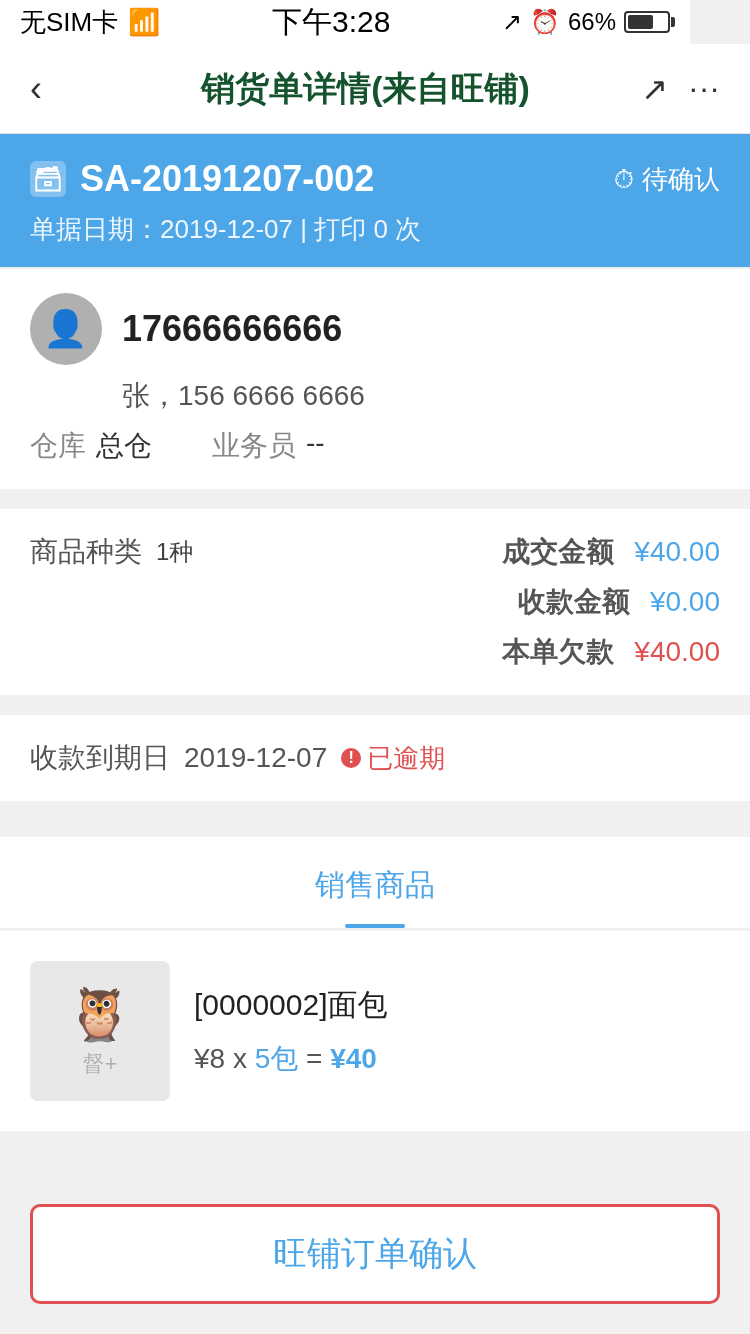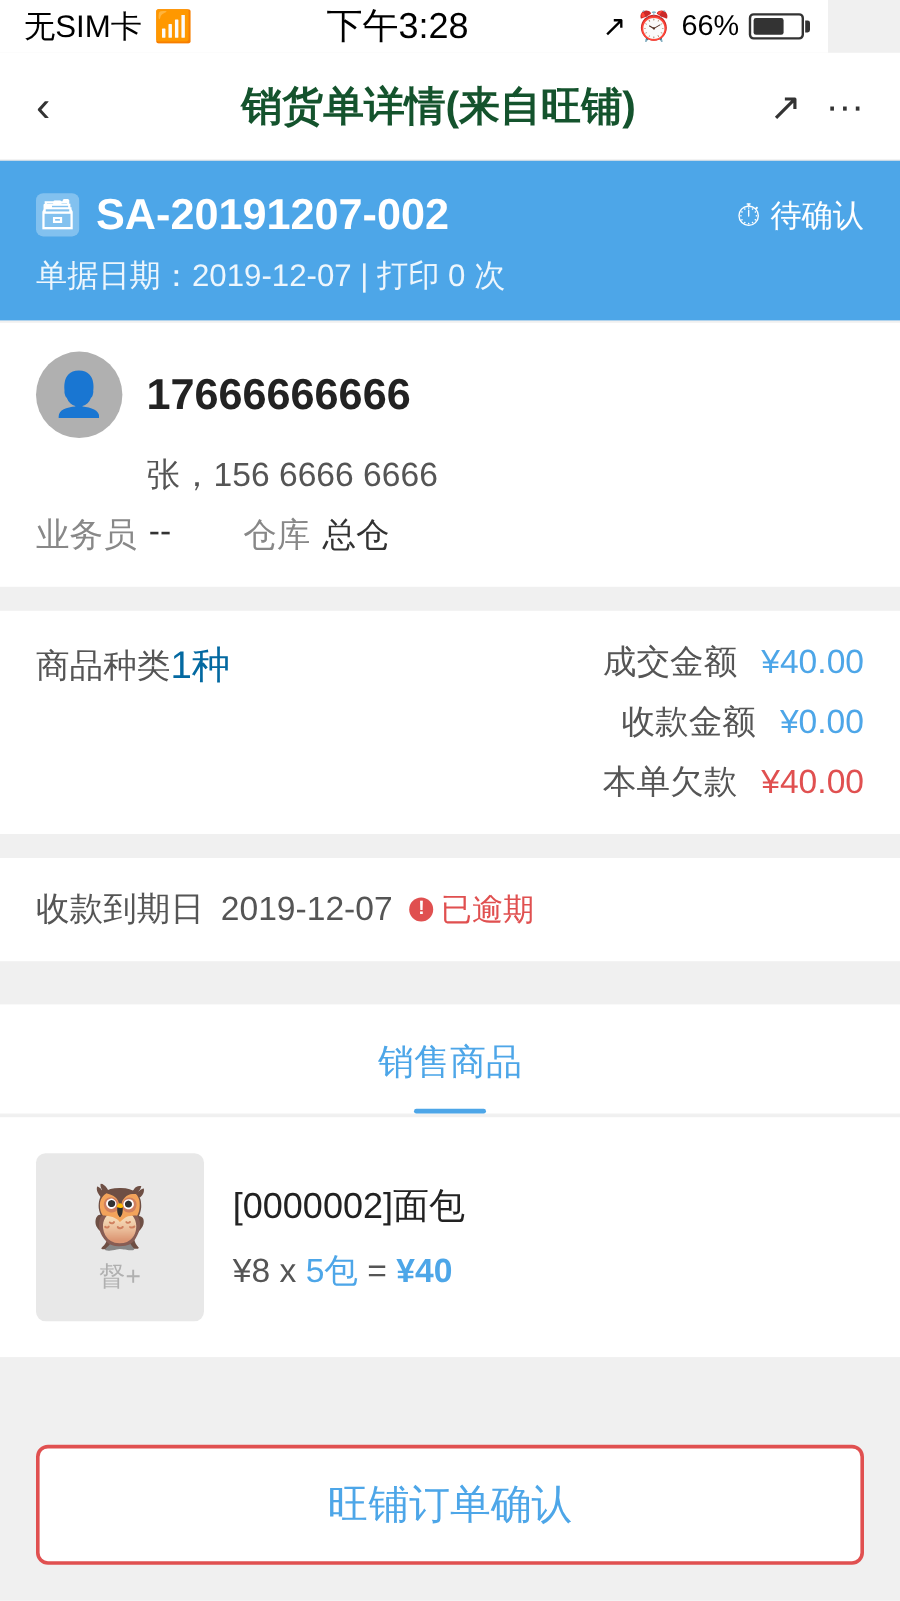--- a/index.html
+++ b/index.html
@@ -142,28 +142,28 @@
     
     .amounts-section {
       background: #fff;
       padding: 24px 30px;
       margin-bottom: 2px;
       display: flex;
       justify-content: space-between;
       align-items: flex-start;
     }
     .product-types {
-      display: flex; align-items: center; 
+      display: flex; align-items: center; gap: 14px;
       font-size: 28px;
       color: #555;
     }
-    .product-types-value { color: #0369a1; font-size: 32px; }
+    .product-types-value { color: #404040; font-size: 24px; }
     .amount-list { display: flex; flex-direction: column; gap: 12px; align-items: flex-end; }
     .amount-row { display: flex; gap: 20px; align-items: center; font-size: 28px; }
-    .amount-label { color: #555; }
+    .amount-label { color: #555; font-weight: bold; }
     .amount-value-blue { color: #4da6e8; }
     .amount-value-red { color: #e05050; }
 
     
     .due-section {
       background: #fff;
       padding: 24px 30px;
       margin-bottom: 18px;
       display: flex;
       align-items: center;
@@ -320,26 +320,26 @@
 <div class="customer-section">
   <div class="customer-top">
     <div class="customer-avatar">
       <span>👤</span>
     </div>
     <div class="customer-phone">17666666666</div>
   </div>
   <div class="customer-name">张，156 6666 6666</div>
   <div class="customer-meta">
     <div class="customer-meta-item">
+      <span class="customer-meta-label">仓库</span>
+      <span class="customer-meta-value">总仓</span>
+    </div>
+    <div class="customer-meta-item">
       <span class="customer-meta-label">业务员</span>
       <span class="customer-meta-value">--</span>
-    </div>
-    <div class="customer-meta-item">
-      <span class="customer-meta-label">仓库</span>
-      <span class="customer-meta-value">总仓</span>
     </div>
   </div>
 </div>
 
 <div style="height:18px; background:#f0f0f0;"></div>
 
 <div class="amounts-section">
   <div class="product-types">
     <span>商品种类</span>
     <span class="product-types-value">1种</span>

